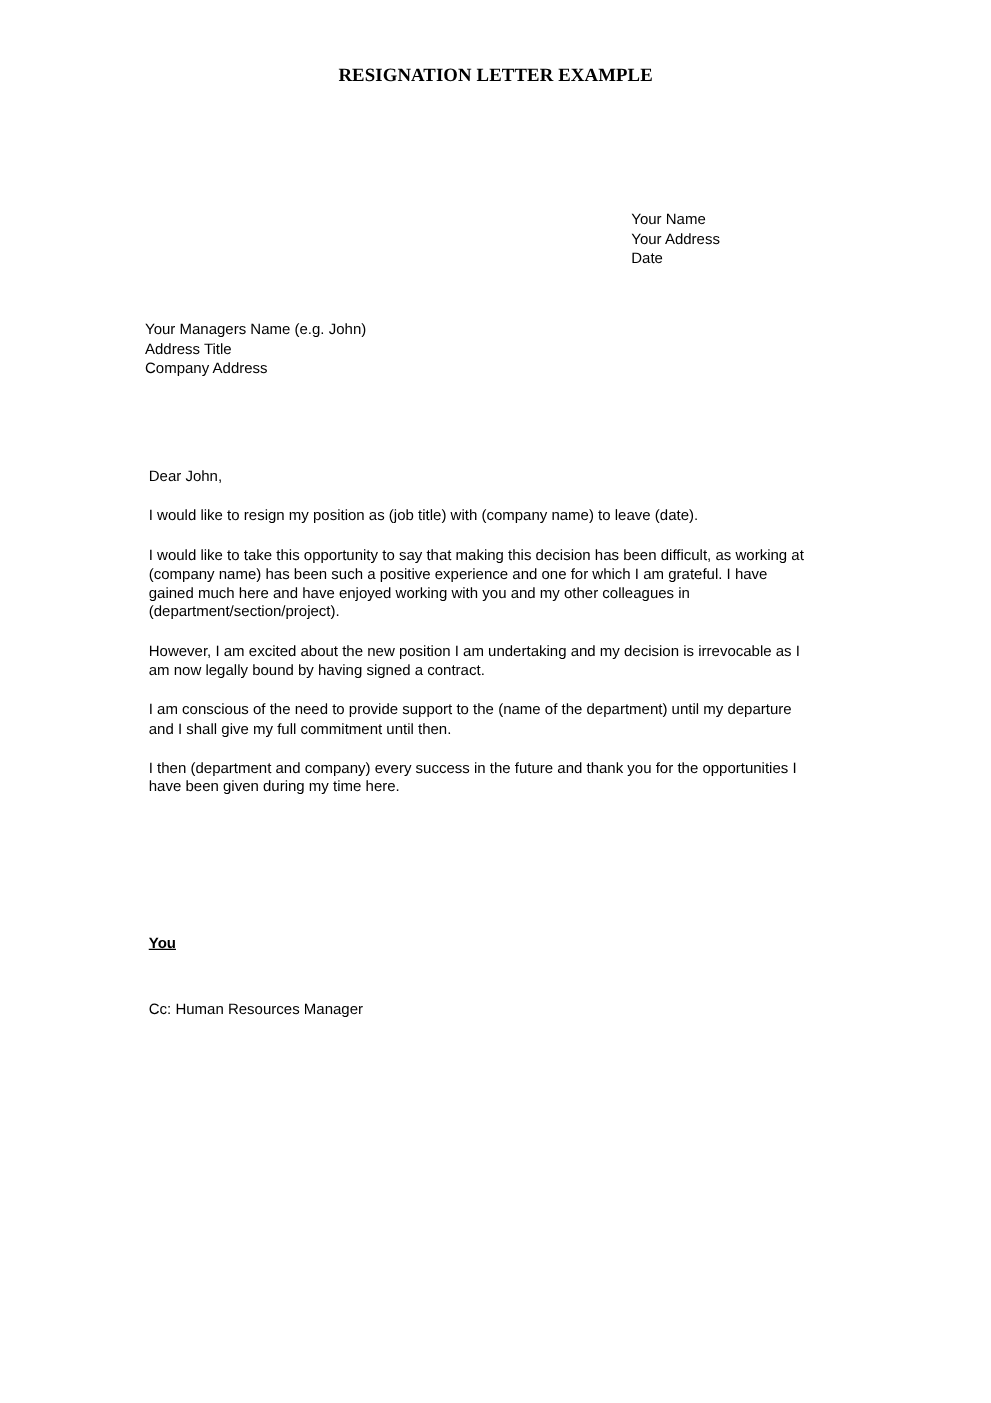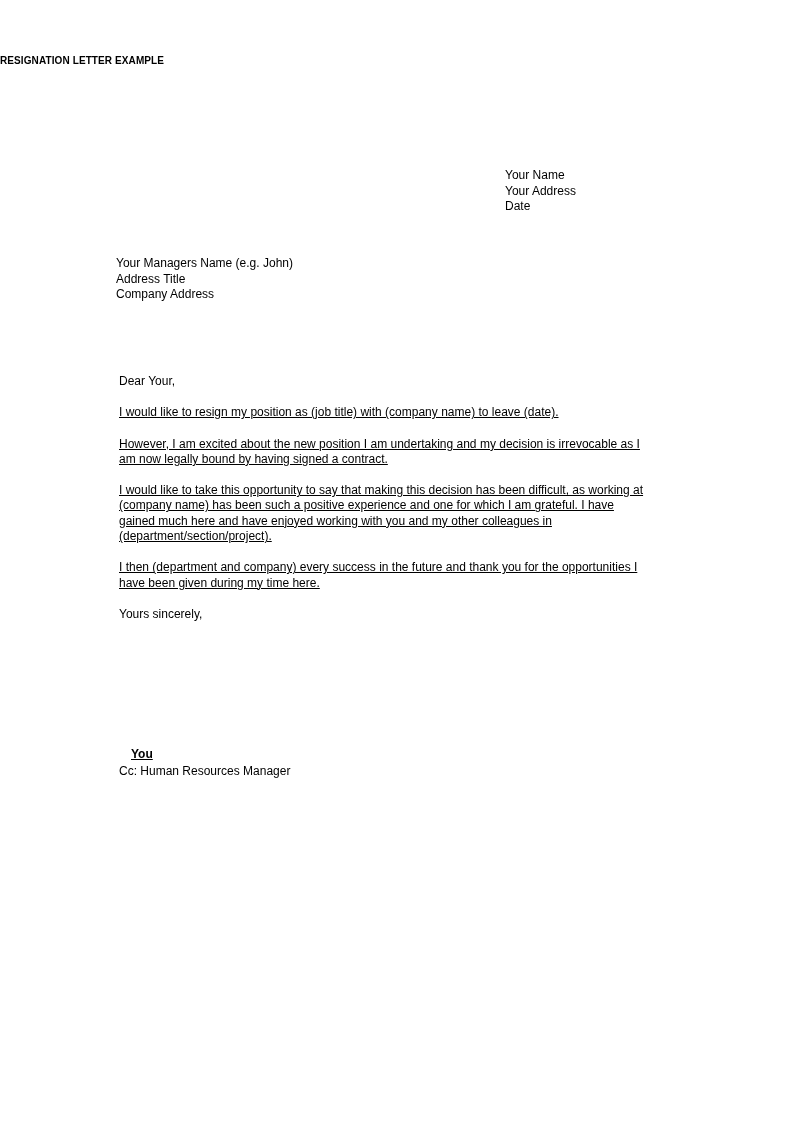--- a/index.html
+++ b/index.html
@@ -22,25 +22,26 @@
     inset: 0;
     background: #ffffff;
   }
 
   
   .doc-title {
     position: absolute;
     left: 0;
     right: 0;
     top: 53px;
-    text-align: left;
-    font-size: 10px;
+    text-align: center;
+    font-size: 15px;
     font-weight: bold;
     letter-spacing: 0.1px;
     line-height: 16px;
+    font-family: Liberation Serif, serif;
   }
 
   
   .sender-block {
     position: absolute;
     left: 505px;
     top: 168px;
     font-size: 12px;
     line-height: 15.6px;
   }
@@ -63,42 +64,40 @@
     font-size: 12px;
     line-height: 15.3px;
   }
 
   .salutation {
     margin: 0 0 16px 0;
   }
 
   .body-para {
     margin: 0 16px 16px 0;
-    text-decoration: underline;
   }
 
   .closing {
     margin: 16px 0 0 0;
   }
 
   .signature {
     position: absolute;
     left: 119px;
     top: 747px;
     font-size: 12px;
     line-height: 15.3px;
     font-weight: bold;
     text-decoration: underline;
-    margin-left: 12px;
   }
 
   .cc-line {
     position: absolute;
     left: 119px;
-    top: 764px;
+    top: 800px;
     font-size: 12px;
     line-height: 15.3px;
   }
 </style>
 </head>
 <body>
 
 <div class="page">
 
   <div class="doc-title">RESIGNATION LETTER EXAMPLE</div>
@@ -109,25 +108,25 @@
     <div>Date</div>
   </div>
 
   <div class="recipient-block">
     <div>Your Managers Name (e.g. John)</div>
     <div>Address Title</div>
     <div>Company Address</div>
   </div>
 
   <div class="letter-body">
-    <p class="salutation">Dear Your,</p>
+    <p class="salutation">Dear John,</p>
     <p class="body-para">I would like to resign my position as (job title) with (company name) to leave (date).</p>
+    <p class="body-para">I would like to take this opportunity to say that making this decision has been difficult, as working at (company name) has been such a positive experience and one for which I am grateful. I have gained much here and have enjoyed working with you and my other colleagues in (department/section/project).</p>
     <p class="body-para">However, I am excited about the new position I am undertaking and my decision is irrevocable as I am now legally bound by having signed a contract.</p>
-    <p class="body-para">I would like to take this opportunity to say that making this decision has been difficult, as working at (company name) has been such a positive experience and one for which I am grateful. I have gained much here and have enjoyed working with you and my other colleagues in (department/section/project).</p>
+    <p class="body-para">I am conscious of the need to provide support to the (name of the department) until my departure and I shall give my full commitment until then.</p>
     <p class="body-para">I then (department and company) every success in the future and thank you for the opportunities I have been given during my time here.</p>
-    <p class="closing">Yours sincerely,</p>
   </div>
 
   <div class="signature">You</div>
 
   <div class="cc-line">Cc: Human Resources Manager</div>
 
 </div>
 
 </body></html>

